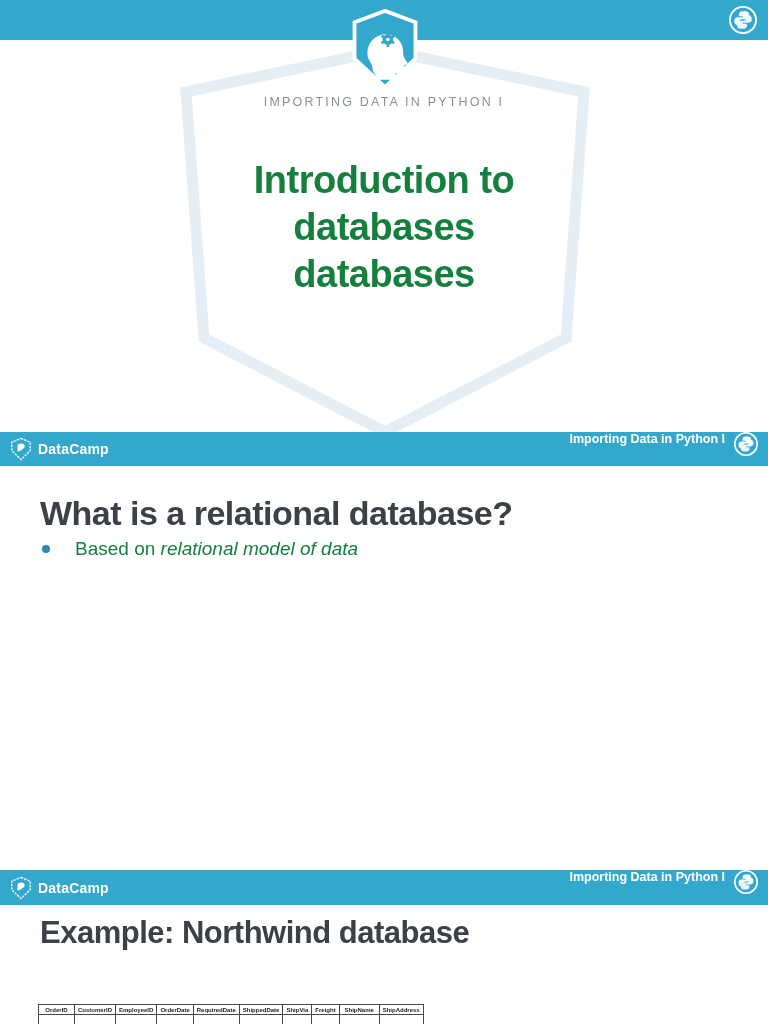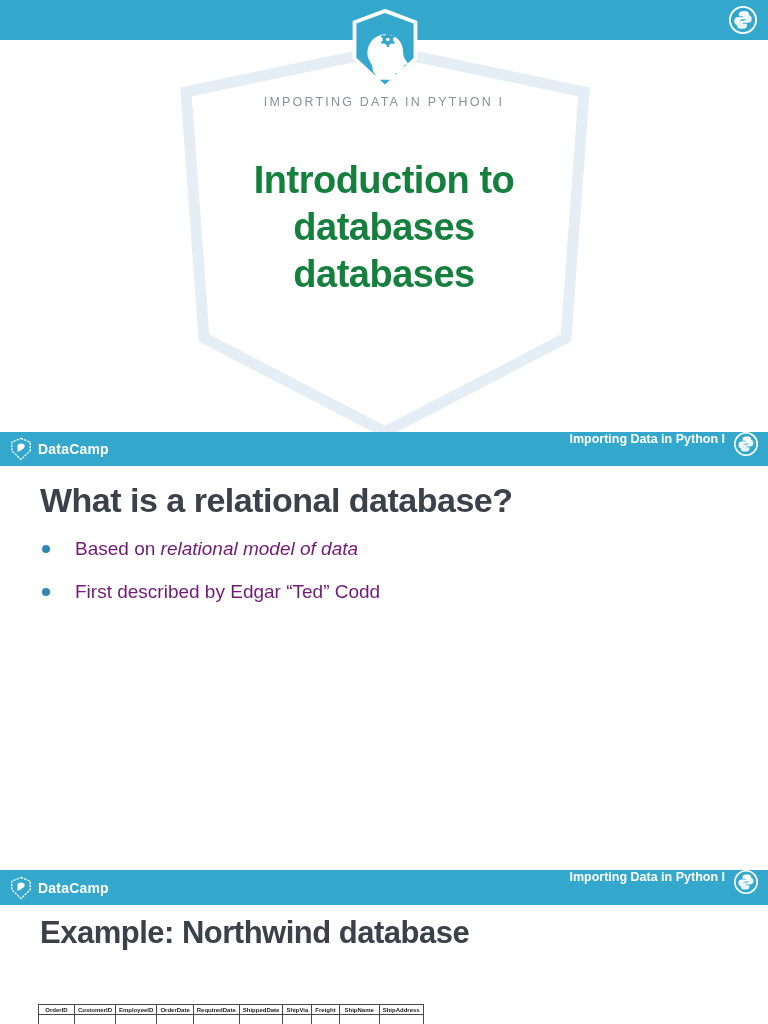--- a/index.html
+++ b/index.html
@@ -79,28 +79,28 @@
   .slide-header .python-badge { position: static; width: 24px; height: 24px; }
 
   
   .slide-h2 {
     position: absolute; left: 40px;
     font-weight: 800;
     font-size: 34px;
     color: #3c4149;
     letter-spacing: -0.5px;
   }
-  .slide-h2.s2 { top: 481px; }
+  .slide-h2.s2 { top: 494px; }
   .slide-h2.s3 { top: 915px; font-size: 31px; }
 
   .bullet-list { position: absolute; left: 42px; top: 538px; }
   .bullet-item {
     display: flex; align-items: baseline;
     margin-bottom: 21px;
-    font-size: 19px; color: #701a75;
+    font-size: 19px; color: #15803d; justify-content: flex-end;
   }
   .bullet-dot {
     width: 8px; height: 8px; border-radius: 50%;
     background: #2f87b0;
     margin-right: 25px;
     align-self: center;
     flex: 0 0 auto;
   }
   .bullet-item em { font-style: italic; }
 
@@ -193,24 +193,20 @@
       </svg>
     </div>
   </div>
 
   <h2 class="slide-h2 s2">What is a relational database?</h2>
 
   <div class="bullet-list">
     <div class="bullet-item">
       <span class="bullet-dot"></span>
       <span><span>Based on </span><em>relational model of data</em></span>
-    </div>
-    <div class="bullet-item">
-      <span class="bullet-dot"></span>
-      <span>First described by Edgar “Ted” Codd</span>
     </div>
   </div>
 
   <div class="slide-header s3">
     <div class="dc-logo">
       <svg viewBox="0 0 24 26">
         <path d="M12 1.5 L22 5.5 V15 L12 24.5 L2 15 V5.5 Z" fill="none" stroke="#ffffff" stroke-width="1.4" stroke-dasharray="2.6 1.1"></path>
         <path d="M8.2 8.5 c3-2.3 8-1.8 7.8 1.6 -0.2 2.8-2.9 2.9-4 4.6 l-3.8 1.4 z" fill="#ffffff"></path>
       </svg>
       <span class="dc-brand">DataCamp</span>

